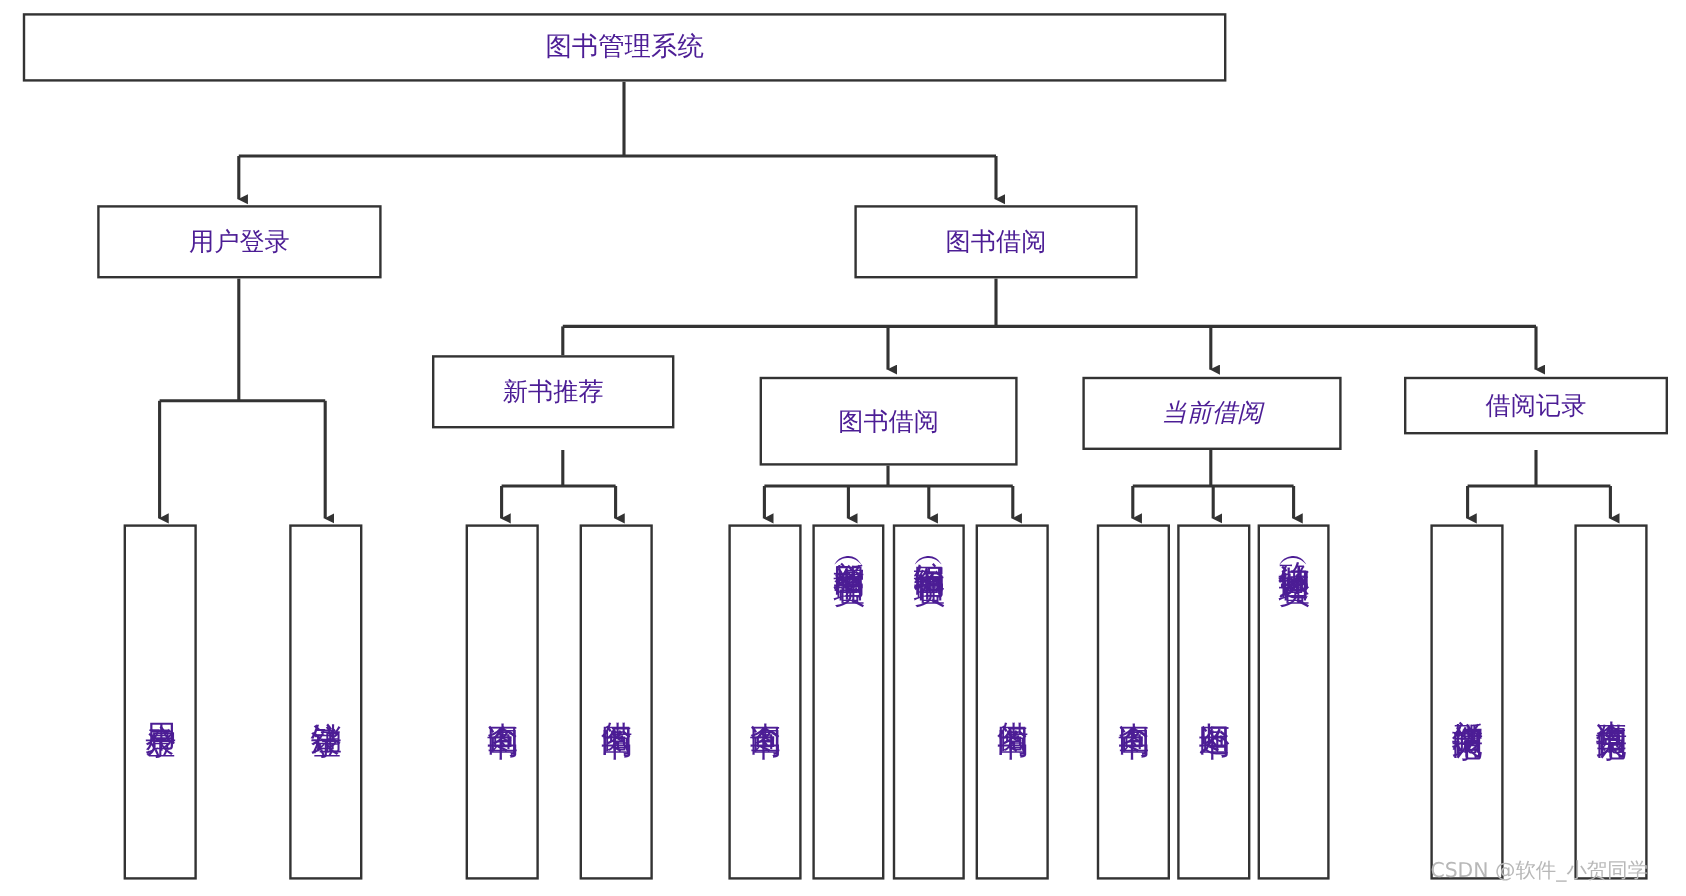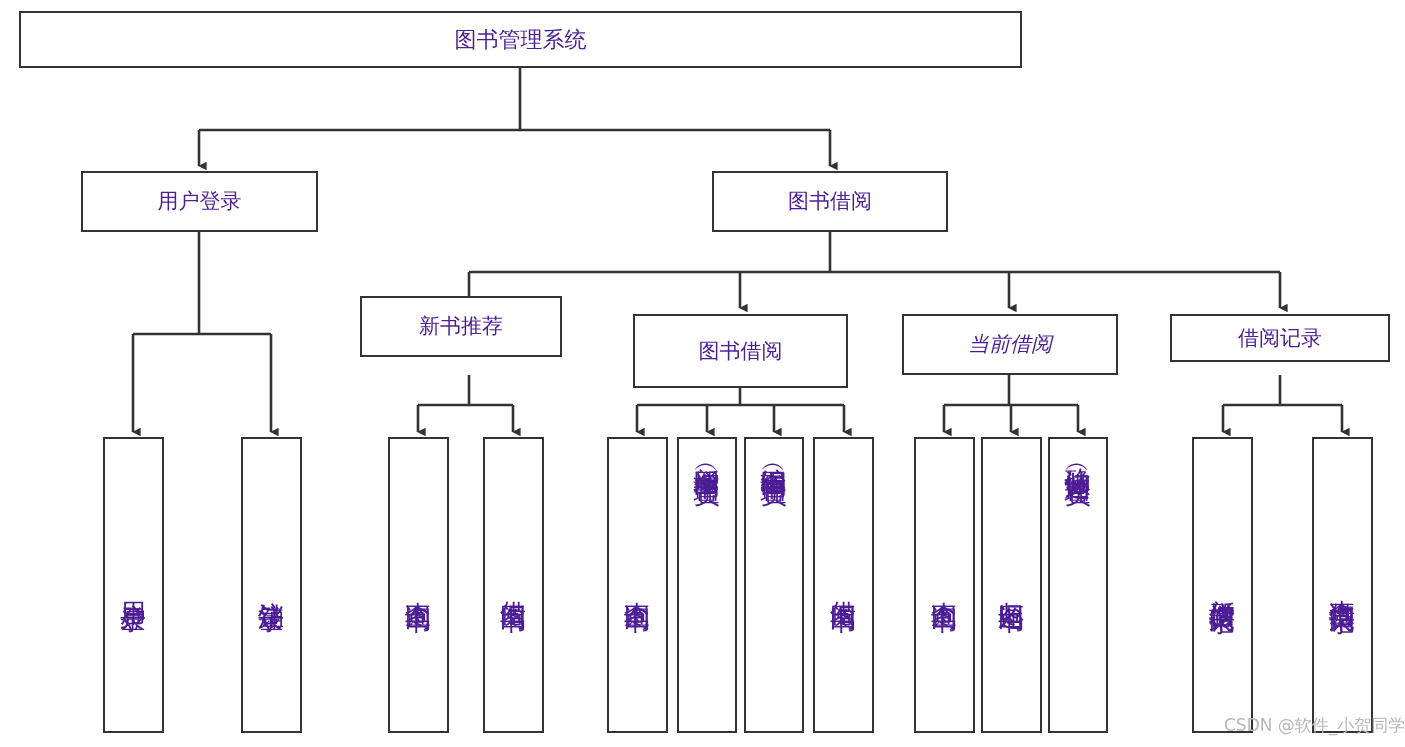--- a/index.html
+++ b/index.html
@@ -43,21 +43,21 @@
     letter-spacing:2px;
     line-height:1;
     white-space:nowrap;
   }
 
   .watermark{
     position:absolute;
     color:#b8b8b8;
     font-size:17px;
     white-space:nowrap;
-    left:1192px;top:714px;padding-left:32px;
+    left:1192px;top:714px;
   }
 </style>
 </head>
 <body>
 
 <div id="diagram">
 
   <svg class="connectors" viewBox="0 0 1405 747" xmlns="http://www.w3.org/2000/svg">
     <defs>
       <marker id="arrow" markerWidth="10" markerHeight="10" refX="4.2" refY="7.6" orient="auto" markerUnits="userSpaceOnUse">

